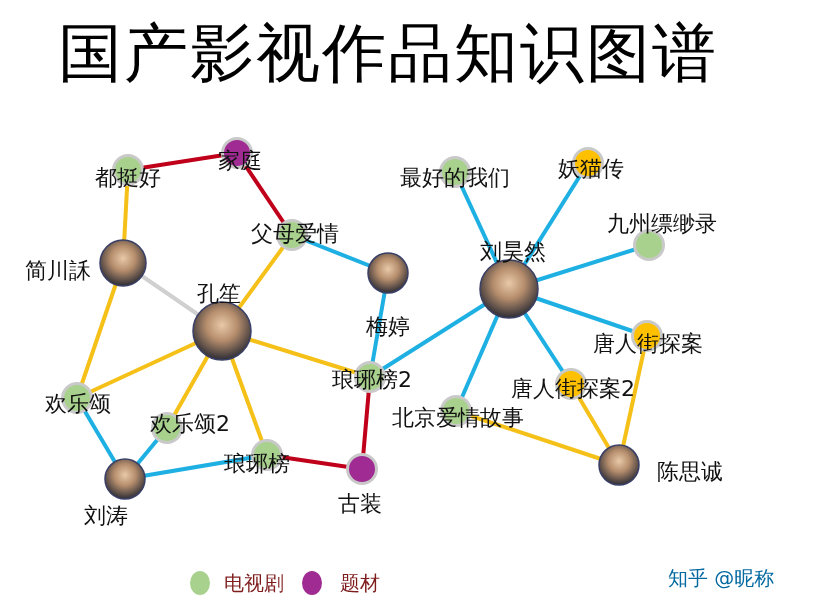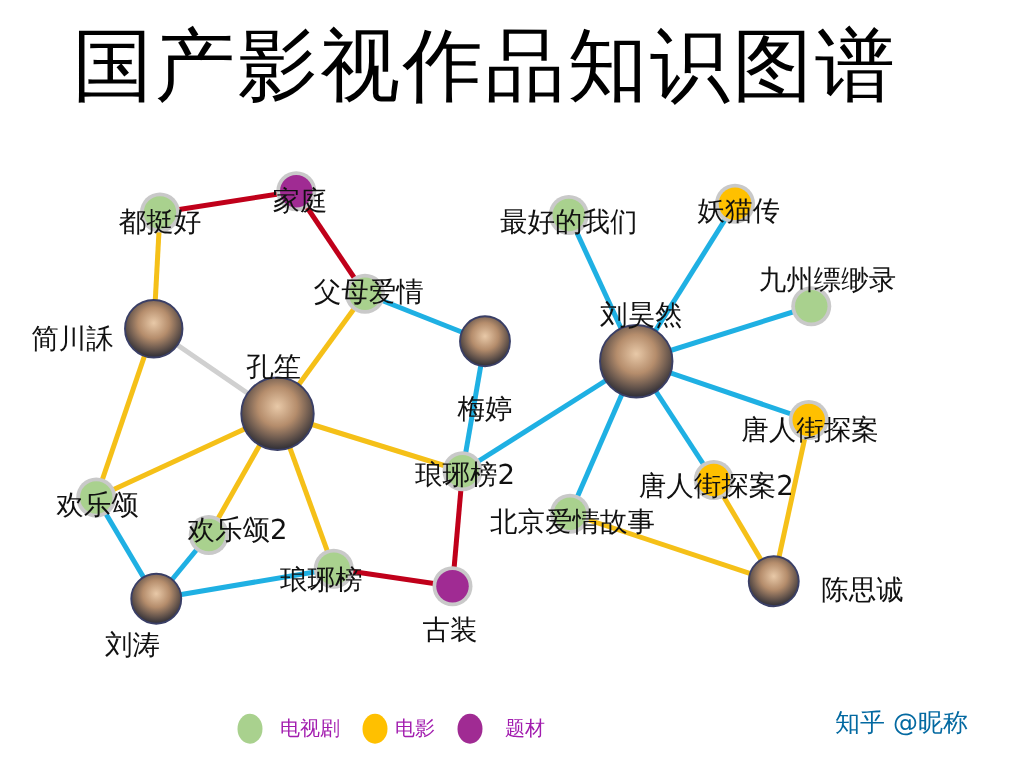--- a/index.html
+++ b/index.html
@@ -5,21 +5,21 @@
     html, body { margin: 0; padding: 0; background: #ffffff; }
     body { width: 818px; height: 611px; position: relative; overflow: hidden;
            font-family: "DejaVu Sans", "Liberation Sans", sans-serif; }
     #title { position: absolute; left: 0; top: 8px; width: 776px; text-align: center;
              font-size: 64px; line-height: 90px; color: #000; letter-spacing: 2px; }
     svg#graph { position: absolute; left: 0; top: 0; }
     .node-label { font-size: 22px; fill: #111; }
     #legend { position: absolute; left: 190px; top: 565px; height: 36px; display: flex; align-items: center; }
     .legend-item { display: flex; align-items: center; margin-right: 18px; }
     .legend-dot { width: 20px; height: 24px; border-radius: 50%; display: inline-block; margin-right: 14px; }
-    .legend-label { font-size: 16px; color: #a21caf; }
+    .legend-label { font-size: 20px; color: #7f1d1d; }
     #watermark { position: absolute; left: 668px; top: 565px; font-size: 20px; color: #0369a1; }
   </style>
 </head>
 <body>
 
 <div id="title">国产影视作品知识图谱</div>
 
 <svg id="graph" width="818" height="611">
   <defs>
     <radialGradient id="face" cx="50%" cy="40%" r="60%">
@@ -156,22 +156,18 @@
       <text x="690" y="473" text-anchor="middle" dominant-baseline="middle" class="node-label">陈思诚</text>
     </g>
 </svg>
 
 <div id="legend">
   <div class="legend-item">
     <span class="legend-dot" style="background:#a9d18e"></span>
     <span class="legend-label">电视剧</span>
   </div>
   <div class="legend-item">
-    <span class="legend-dot" style="background:#ffc000;margin-right:6px"></span>
-    <span class="legend-label">电影</span>
-  </div>
-  <div class="legend-item">
     <span class="legend-dot" style="background:#a02b93;margin-right:18px"></span>
     <span class="legend-label">题材</span>
   </div>
 </div>
 
 <div id="watermark">知乎 @昵称</div>
 
 </body></html>

